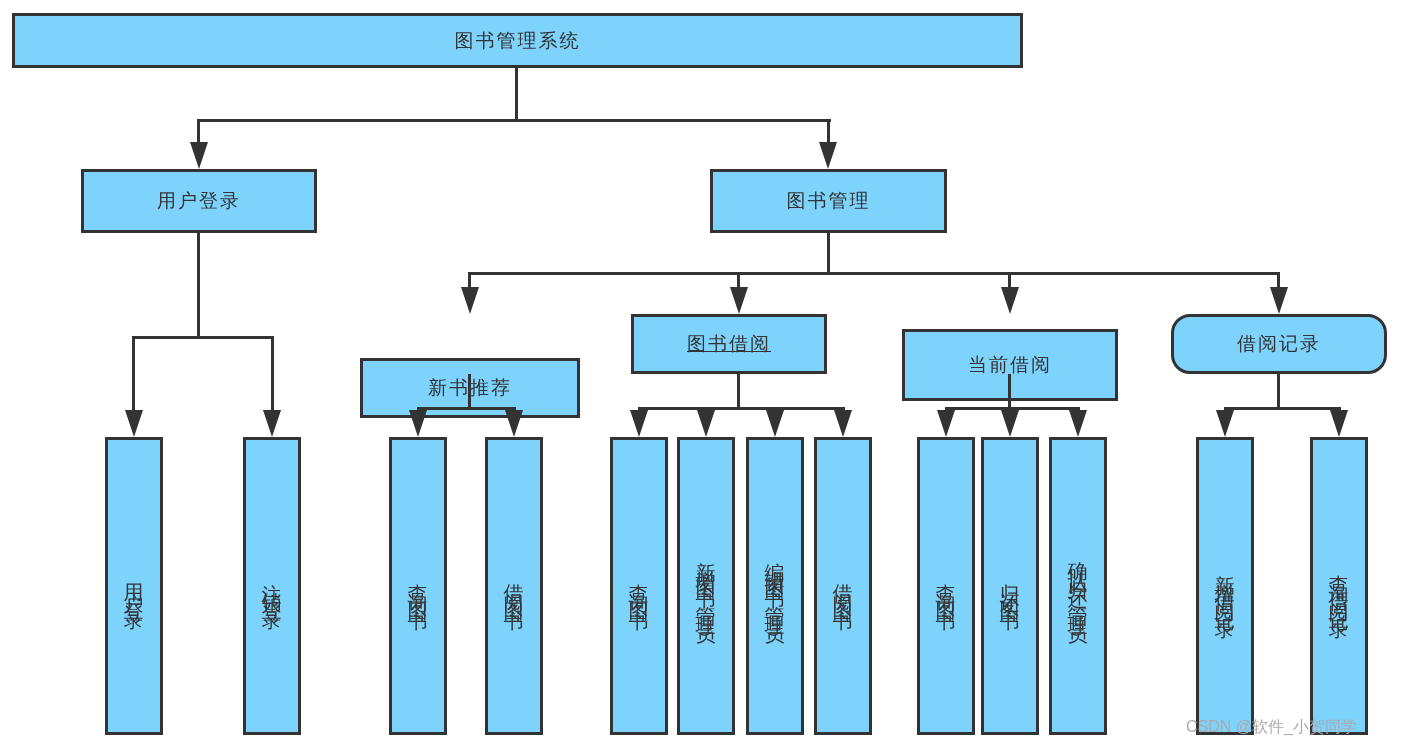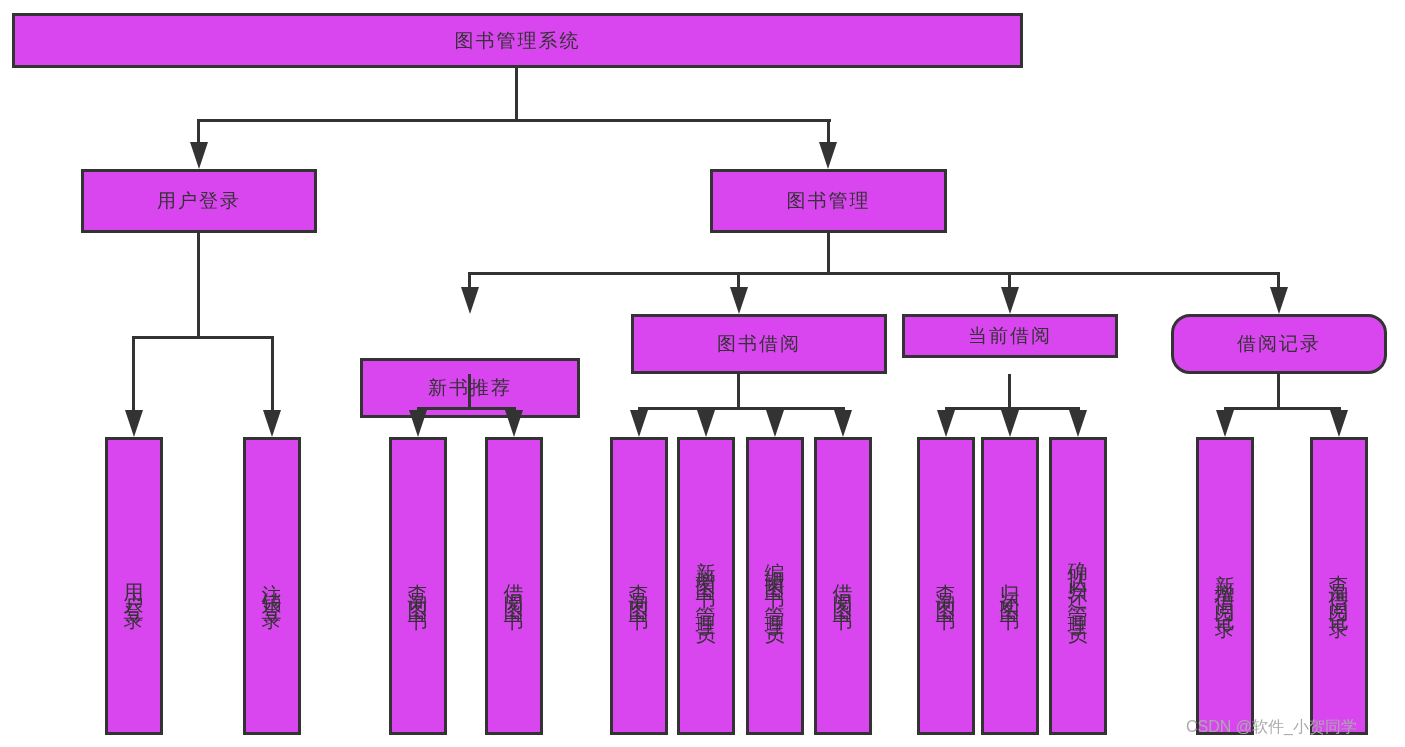--- a/index.html
+++ b/index.html
@@ -9,21 +9,21 @@
     --wm:#aaaaaa;
   }
   html,body{margin:0;padding:0;}
   body{
     width:1405px;height:747px;background:var(--bg);
     font-family:"Liberation Sans","DejaVu Sans",sans-serif;
     overflow:hidden;position:relative;
   }
   .stage{position:absolute;left:0;top:0;width:1405px;height:747px;}
   .box{
-    position:absolute;box-sizing:border-box;background:#d946ef;
+    position:absolute;box-sizing:border-box;background:#7dd3fc;
     border:3px solid var(--line);color:var(--text);
     display:flex;align-items:center;justify-content:center;
     font-size:19px;letter-spacing:2px;text-align:center;
   }
   .leaf{
     writing-mode:vertical-rl;text-orientation:mixed;
     font-size:20px;letter-spacing:9px;line-height:1;
   }
   .vline{position:absolute;width:3px;background:var(--line);}
   .hline{position:absolute;height:3px;background:var(--line);}
@@ -66,22 +66,22 @@
   <div class="vline" style="left:468px;top:272px;height:20px;"></div>
   <div class="arrow" style="left:461px;top:287px;"></div>
   <div class="vline" style="left:737px;top:272px;height:20px;"></div>
   <div class="arrow" style="left:730px;top:287px;"></div>
   <div class="vline" style="left:1008px;top:272px;height:20px;"></div>
   <div class="arrow" style="left:1001px;top:287px;"></div>
   <div class="vline" style="left:1277px;top:272px;height:20px;"></div>
   <div class="arrow" style="left:1270px;top:287px;"></div>
 
   <div class="box" style="left:360px;top:314px;width:220px;height:60px;margin-top:44px;">新书推荐</div>
-  <div class="box" style="left:631px;top:314px;width:256px;height:60px;">图书借阅</div>
-  <div class="box" style="left:902px;top:314px;width:216px;height:44px;">当前借阅</div>
+  <div class="box" style="left:631px;top:314px;width:196px;height:60px;text-decoration:underline;">图书借阅</div>
+  <div class="box" style="left:902px;top:329px;width:216px;height:72px;">当前借阅</div>
   <div class="box" style="left:1171px;top:314px;width:216px;height:60px;border-radius:19px;">借阅记录</div>
 
   <div class="vline" style="left:468px;top:374px;height:35px;"></div>
   <div class="hline" style="left:417px;top:407px;width:99px;"></div>
   <div class="arrow" style="left:409px;top:410px;"></div>
   <div class="arrow" style="left:505px;top:410px;"></div>
 
   <div class="vline" style="left:737px;top:374px;height:35px;"></div>
   <div class="hline" style="left:638px;top:407px;width:207px;"></div>
   <div class="arrow" style="left:630px;top:410px;"></div>

